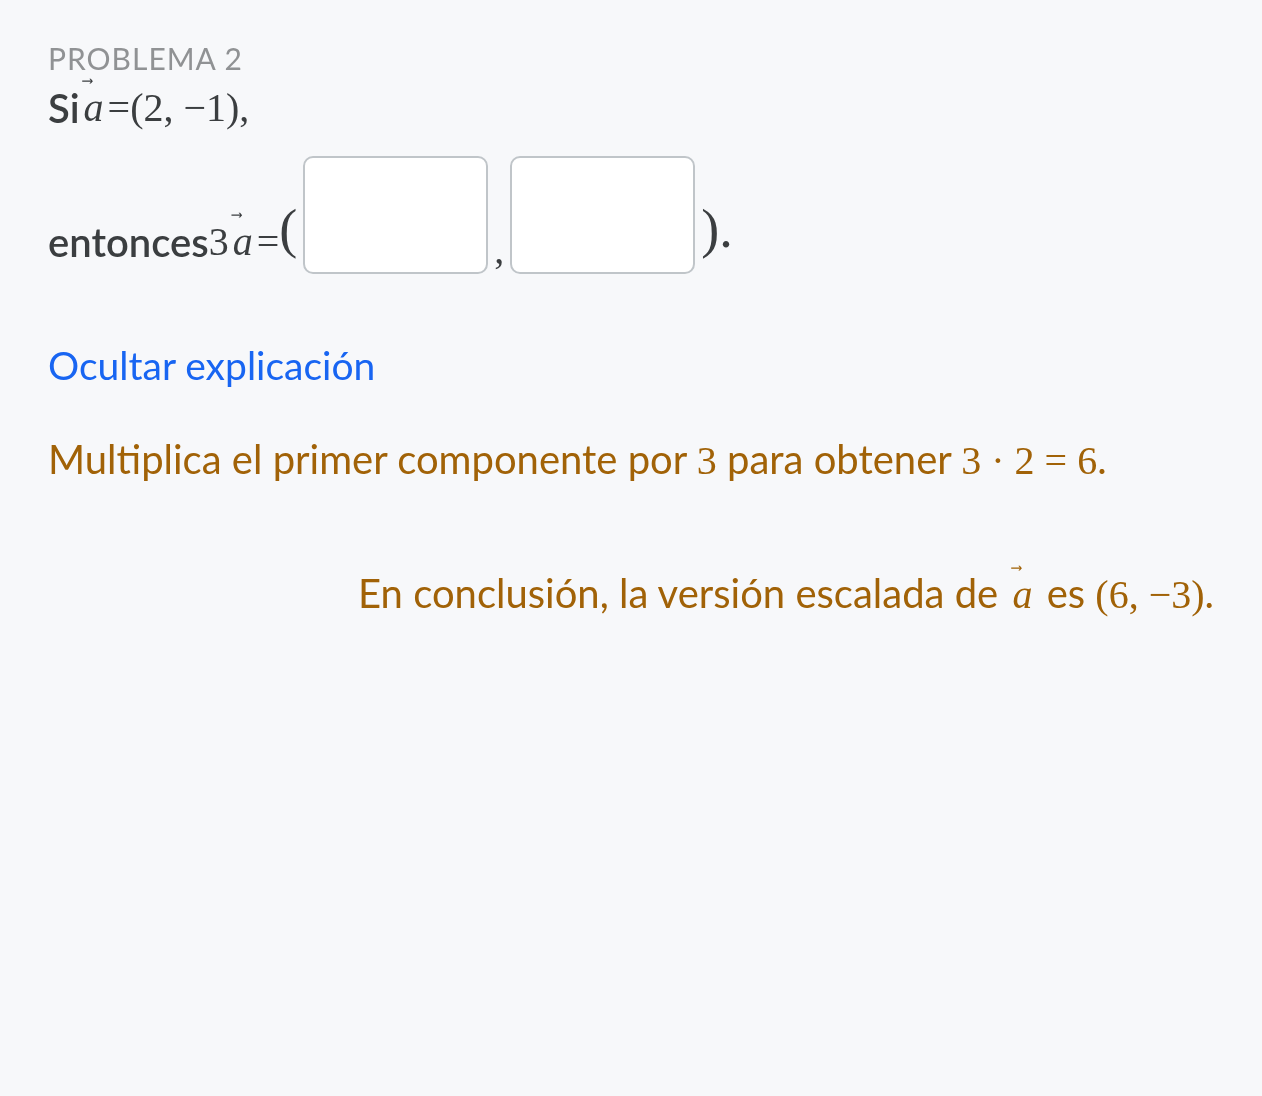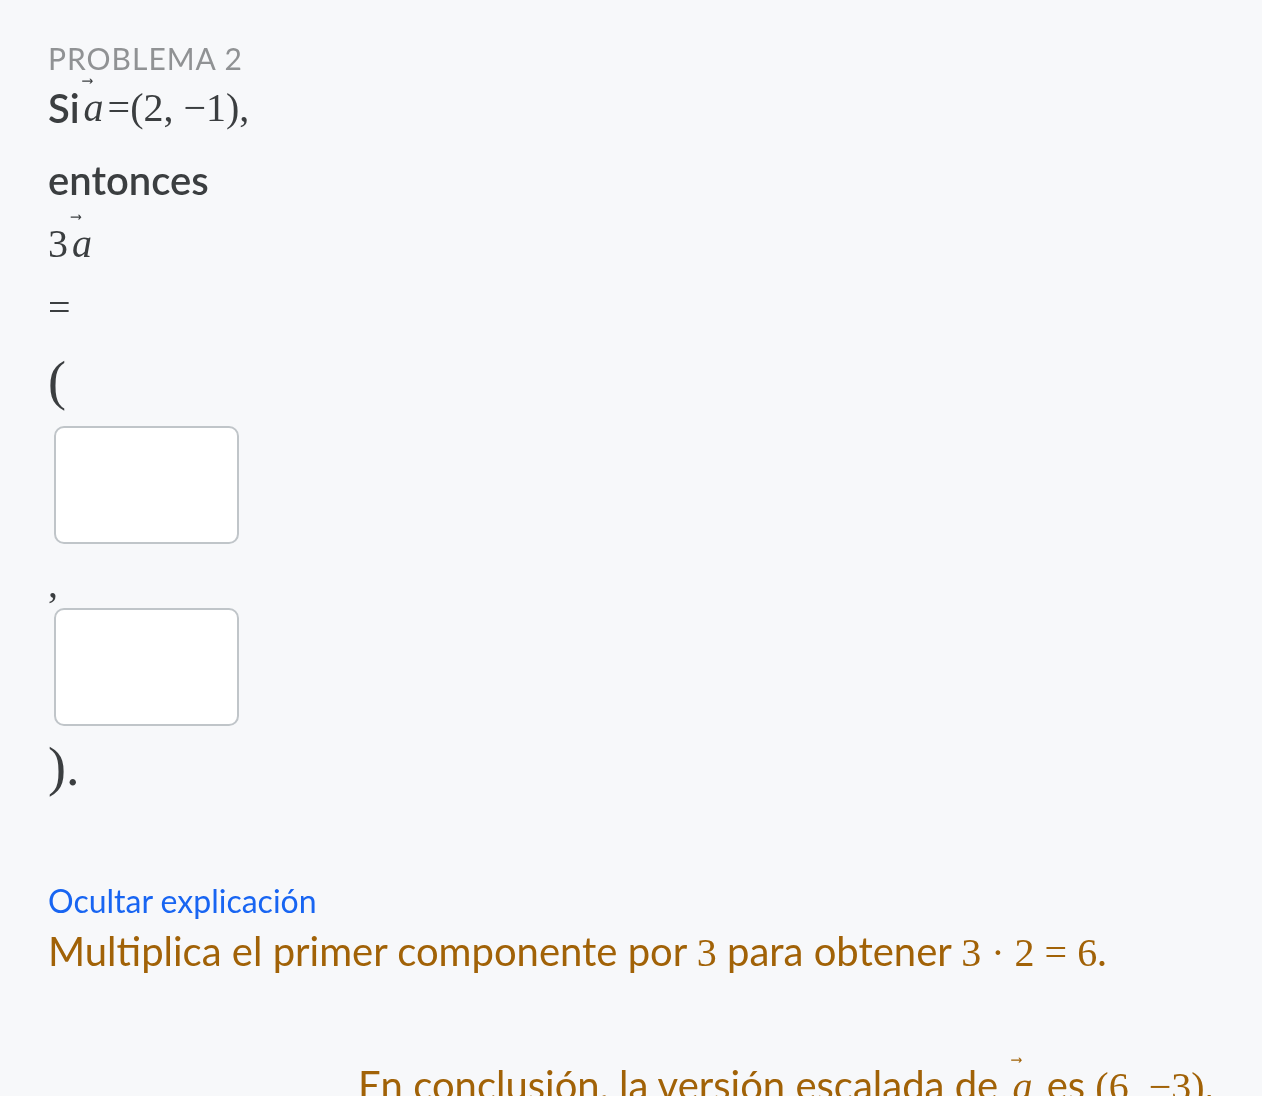--- a/index.html
+++ b/index.html
@@ -22,29 +22,28 @@
     }
     .problem-body {
       font-size: 40px;
       color: #3b3e40;
       line-height: 1.6;
     }
     .line1 {
       display: flex;
       align-items: flex-start;
       flex-wrap: wrap;
-      margin-bottom: 8px;
+      margin-bottom: 16px;
       font-weight: 600;
     }
     .line2 {
       display: flex;
-      align-items: flex-start;
+      align-items: flex-end;
       flex-wrap: wrap;
       font-weight: 600;
-      flex-direction: column;
     }
     .math {
       font-family: 'Times New Roman', serif;
       font-weight: 400;
     }
     .math-italic {
       font-style: italic;
     }
     .vec-wrap {
       position: relative;
@@ -66,23 +65,24 @@
       border: 2px solid #c0c5c9;
       border-radius: 10px;
       background: #ffffff;
       font-size: 40px;
       text-align: center;
       margin: 0 6px;
       font-family: inherit;
     }
     .toggle-link {
       color: #1865f2;
-      font-size: 32px;
+      font-size: 39px;
       font-weight: 400;
       margin-top: 68px;
+      margin-bottom: 40px;
       cursor: pointer;
       display: inline-block;
     }
     .explanation {
       font-size: 40px;
       color: #a16207;
       font-weight: 400;
     }
     .exp-para {
       margin-bottom: 70px;

